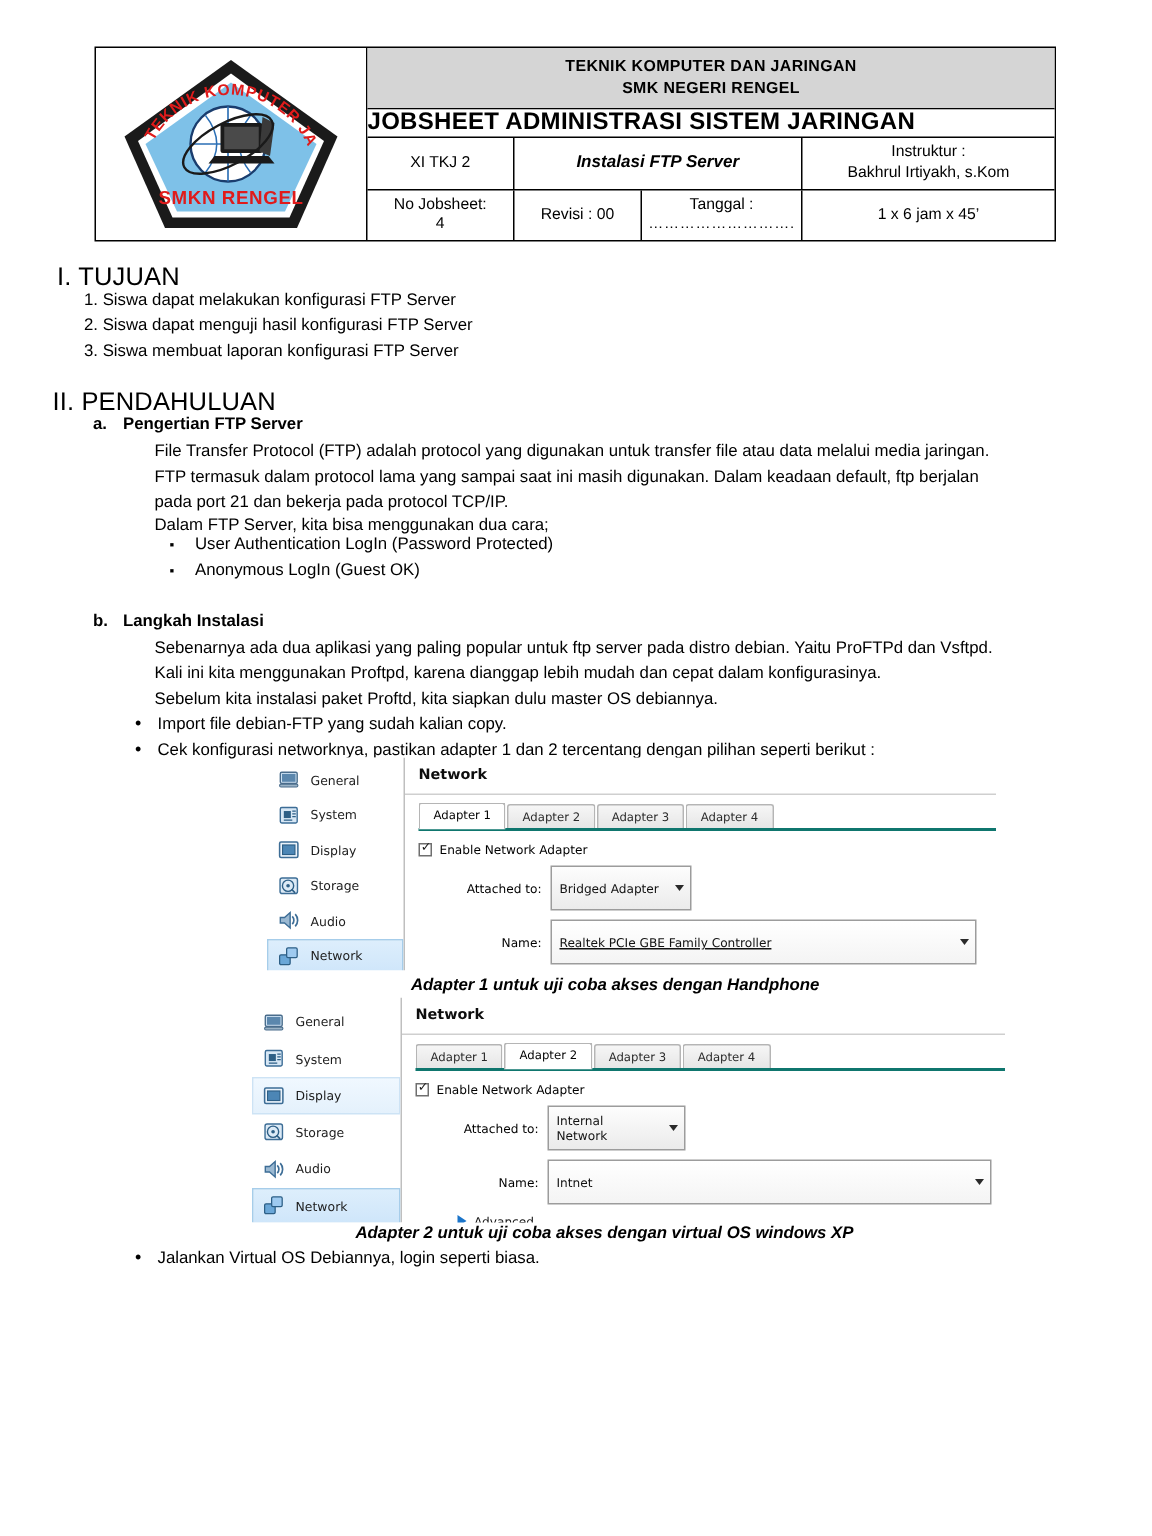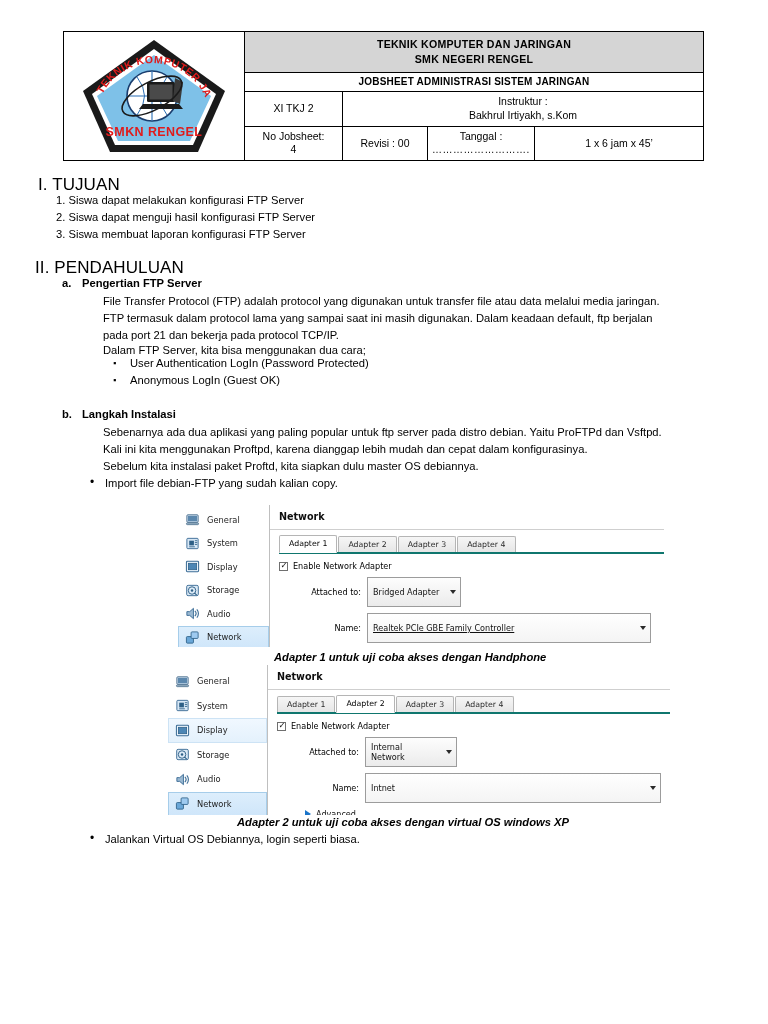--- a/index.html
+++ b/index.html
@@ -40,21 +40,21 @@
   }
   .hdr-r1 .l {
     font-weight: bold; font-size: 10.6px; letter-spacing: .25px;
     line-height: 15px; text-align: center; width: 100%;
   }
   .hdr-r2 {
     height: 19px; align-items: center; justify-content: center;
     background: #fff;
   }
   .hdr-r2 .l {
-    font-weight: bold; font-size: 10px; letter-spacing: .2px; text-align: center; width: 100%;
+    font-weight: bold; font-size: 16px; letter-spacing: .2px; width: 100%;
   }
   .hdr-r3 { height: 36px; }
   .hdr-r4 { height: 34px; }
   .cell {
     display: flex; align-items: center; justify-content: center;
     text-align: center; border-right: 1.5px solid #000;
     font-size: 10.5px; line-height: 13.5px; padding: 1px 3px;
   }
   .cell:last-child { border-right: none; }
   .cell .sub { display:block; }
@@ -218,20 +218,21 @@
     <div class="hdr-table">
       <div class="hdr-row hdr-r1">
         <div class="l">TEKNIK KOMPUTER DAN JARINGAN</div>
         <div class="l">SMK NEGERI RENGEL</div>
       </div>
       <div class="hdr-row hdr-r2">
         <div class="l">JOBSHEET ADMINISTRASI SISTEM JARINGAN</div>
       </div>
       <div class="hdr-row hdr-r3">
         <div class="cell c-kelas">XI TKJ 2</div>
+        <div class="cell c-judul">Instalasi  FTP Server</div>
         <div class="cell c-instr">
           <div>
             <span class="sub">Instruktur :</span>
             <span class="sub">Bakhrul Irtiyakh, s.Kom</span>
           </div>
         </div>
       </div>
       <div class="hdr-row hdr-r4">
         <div class="cell c-nojob">
           <div>
@@ -268,20 +269,21 @@
   <div class="bul-sq" style="left:130px; top:372px;">Anonymous LogIn (Guest OK)</div>
 
   <div class="lvl1 bold" style="left:62px; top:406px;">b.</div>
   <div class="lvl1 bold" style="left:82px; top:406px;">Langkah Instalasi</div>
 
   <div class="para" style="left:82px; top:424px;">Sebenarnya ada dua aplikasi yang paling popular untuk ftp server pada distro debian. Yaitu ProFTPd dan Vsftpd.</div>
   <div class="para" style="left:82px; top:441px;">Kali ini kita menggunakan Proftpd, karena dianggap lebih mudah dan cepat dalam konfigurasinya.</div>
   <div class="para" style="left:82px; top:458px;">Sebelum kita instalasi paket Proftd, kita siapkan dulu master OS debiannya.</div>
 
   <div class="bul-dot" style="left:105px; top:475px;">Import file debian-FTP yang sudah kalian copy.</div>
+  <div class="bul-dot" style="left:105px; top:492px;">Cek konfigurasi networknya, pastikan adapter 1 dan 2 tercentang dengan pilihan seperti berikut :</div>
   <div class="bul-dot" style="left:105px; top:831px;">Jalankan Virtual OS Debiannya, login seperti biasa.</div>
 
   <div class="vbox" style="left:178px; top:505px; width:486px; height:142px;">
 
     <div class="vbox-sidebar">
 
       <div class="sb-item">
         <svg class="sb-icon" viewBox="0 0 16 16">
           <rect x="2" y="3" width="12" height="8" rx="1" fill="#cfe2f3" stroke="#4a6d8c" stroke-width="1"></rect>
           <rect x="3.2" y="4.2" width="9.6" height="5.6" fill="#5b87ad"></rect>

